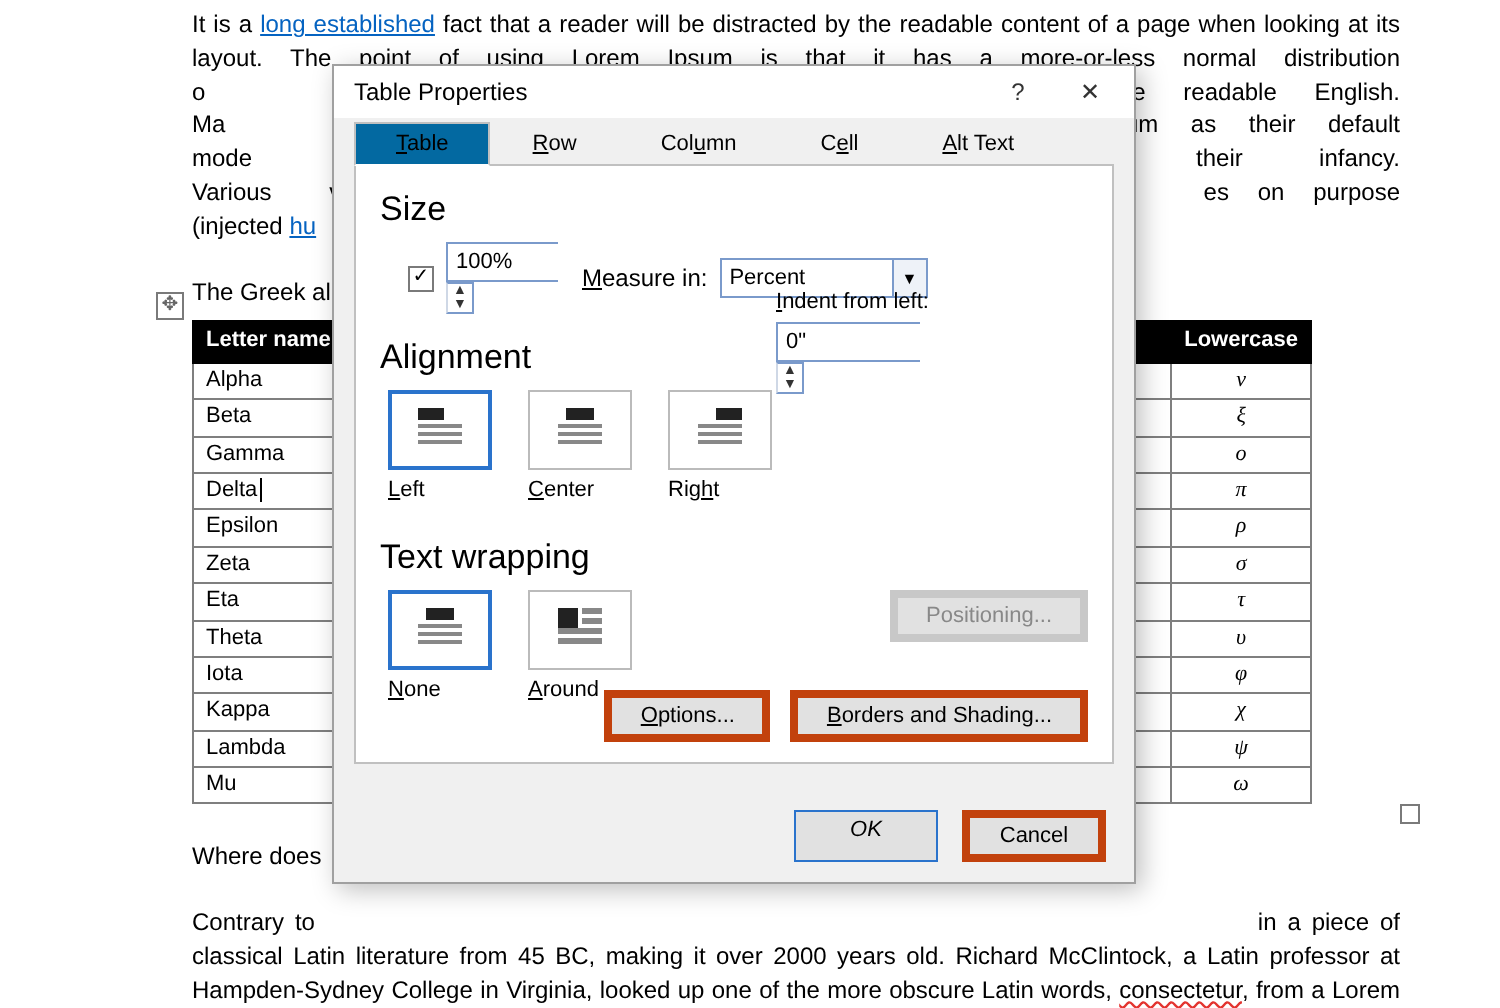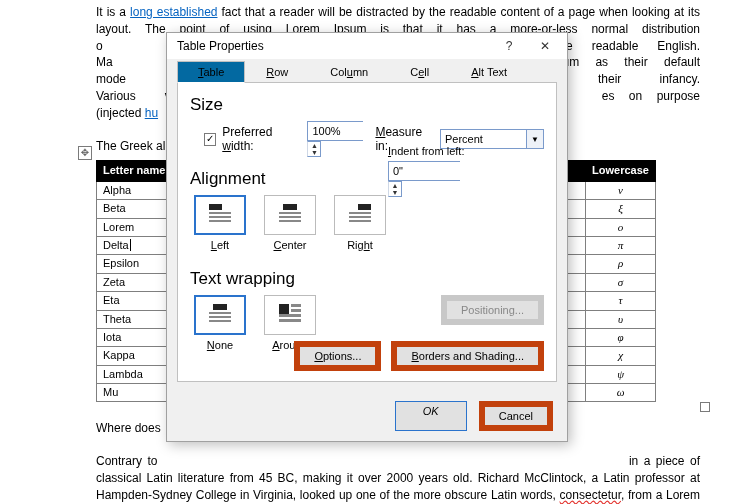--- a/index.html
+++ b/index.html
@@ -33,34 +33,34 @@
   .checkbox.checked::after{ content:"✓"; font-size:10px; line-height:1;}
   .textinput{ background:#fff; border:1px solid #7a9acb; height:20px; padding:1px 4px; font-size:11px; display:flex; align-items:center;}
   .spinner{ display:flex; align-items:stretch;flex-direction:column;}
   .spinner .textinput{ width:56px; border-right:none;}
   .spinner .arrows{ width:14px; border:1px solid #7a9acb; border-left:1px solid #cfd8e6; display:flex; flex-direction:column;}
   .spinner .arrows div{ flex:1; display:flex; align-items:center; justify-content:center; font-size:7px; color:#333;}
   .select{ display:flex; align-items:stretch;}
   .select .textinput{ width:86px; border-right:none;}
   .select .arrow{ width:18px; border:1px solid #7a9acb; display:flex; align-items:center; justify-content:center; font-size:8px; background:#eef2f8;}
   .option-row{ display:flex; gap:18px; margin-left:4px;}
-  .option-card{ display:flex; flex-direction:column; align-items:center; gap:4px;}
+  .option-card{ display:flex; flex-direction:column; align-items:flex-start; gap:4px;}
   .option-card .box{ width:52px; height:40px; border:1px solid #bbb; background:#fff; display:flex; align-items:center; justify-content:center;}
   .option-card.selected .box{ border:2px solid #2a73cc;}
   .option-card .lbl{ font-size:11px;}
   .icon-align{ width:22px; height:22px; display:flex; flex-direction:column; gap:2px; align-items:center;}
   .icon-align .bar{ height:2px; background:#888; width:100%;}
   .icon-align .thick{ height:6px; background:#222; width:60%; align-self:center;}
   .icon-align.left .thick{ align-self:flex-start;}
   .icon-align.right .thick{ align-self:flex-end;}
   .icon-wrap{ width:22px; height:22px; display:grid; grid-template-columns: 10px 10px; grid-template-rows: repeat(4,3px); gap:2px;}
   .icon-wrap .sq{ background:#222; grid-column:1; grid-row:1/3; height:10px;}
   .icon-wrap .ln{ background:#888;}
   .indent-group{ position:absolute; left:210px; top:62px; font-size:11px;}
-  .btn{ border:6px solid #c2410c; background:#e1e1e1; padding:3px 14px; font-size:11px; min-width:64px; text-align:center;}
+  .btn{ border:4px solid #c2410c; background:#e1e1e1; padding:3px 14px; font-size:11px; min-width:64px; text-align:center;}
   .btn.disabled{ color:#888; border-color:#c8c8c8;}
   .btn.default{ border:1.5px solid #2a73cc;font-style:italic;}
   .bottom-inside{ position:absolute; bottom:10px; right:12px; display:flex; gap:10px;}
   .dialog-footer{ position:absolute; bottom:10px; right:14px; display:flex; gap:12px;}
   .u{ text-decoration: underline; }
 </style>
 </head>
 <body>
 
 <div class="doc">
@@ -83,21 +83,21 @@
             <td>Alpha</td>
             <td></td>
             <td>ν</td>
           </tr>
           <tr>
             <td>Beta</td>
             <td></td>
             <td>ξ</td>
           </tr>
           <tr>
-            <td>Lorem</td>
+            <td>Gamma</td>
             <td></td>
             <td>ο</td>
           </tr>
           <tr>
             <td>Delta<span style="border-left:1px solid #000; margin-left:1px;">&nbsp;</span></td>
             <td></td>
             <td>π</td>
           </tr>
           <tr>
             <td>Epsilon</td>
@@ -158,21 +158,20 @@
     <div class="tab active"><span class="u">T</span><span>able</span></div>
     <div class="tab"><span class="u">R</span>ow</div>
     <div class="tab">Col<span class="u">u</span>mn</div>
     <div class="tab">C<span class="u">e</span>ll</div>
     <div class="tab"><span class="u">A</span>lt Text</div>
   </div>
   <div class="tabbody">
     <div class="section-label">Size</div>
     <div class="field-row">
       <span class="checkbox checked"></span>
-      <span>Preferred <span class="u">w</span>idth:</span>
       <span class="spinner">
         <span class="textinput">100%</span>
         <span class="arrows">
             <div>▲</div>
             <div>▼</div>
           </span>
       </span>
       <span style="margin-left:6px"><span class="u">M</span>easure in:</span>
       <span class="select">
         <span class="textinput">Percent</span>

